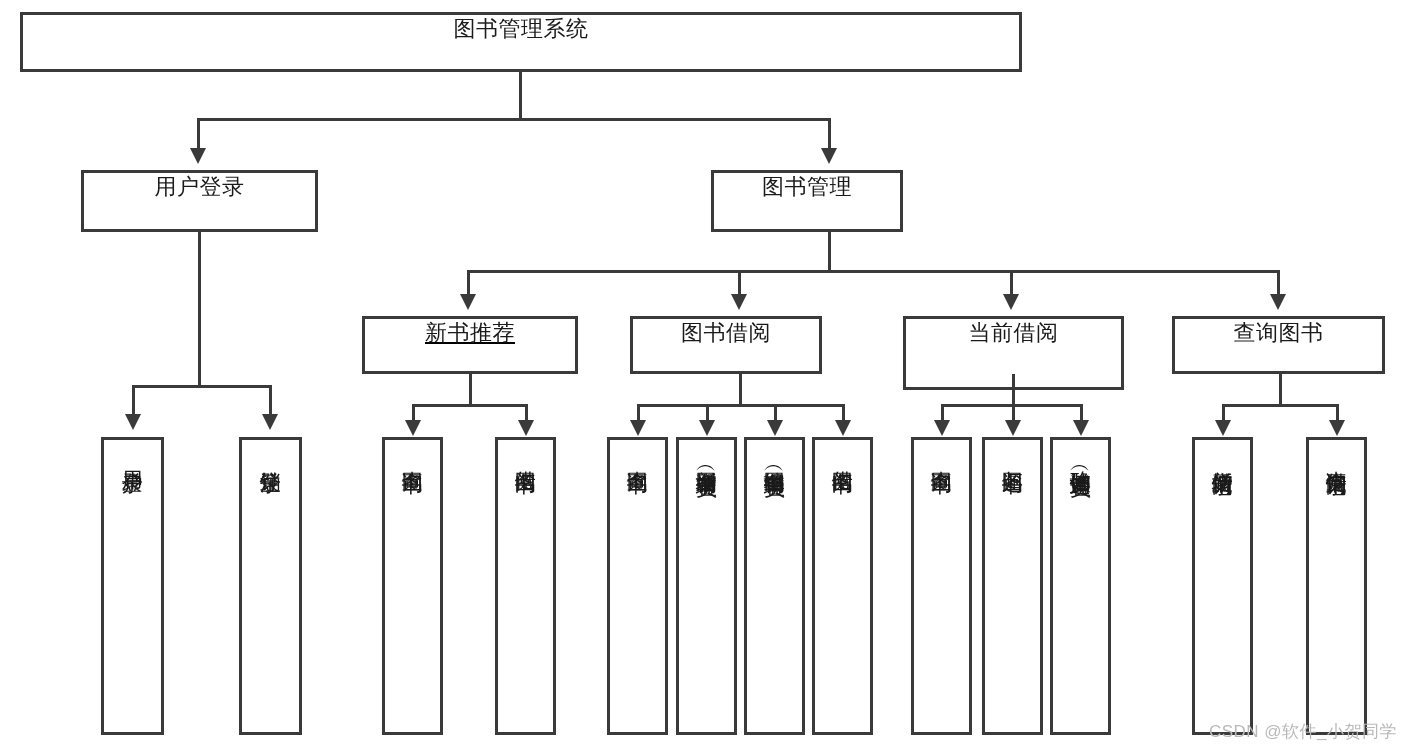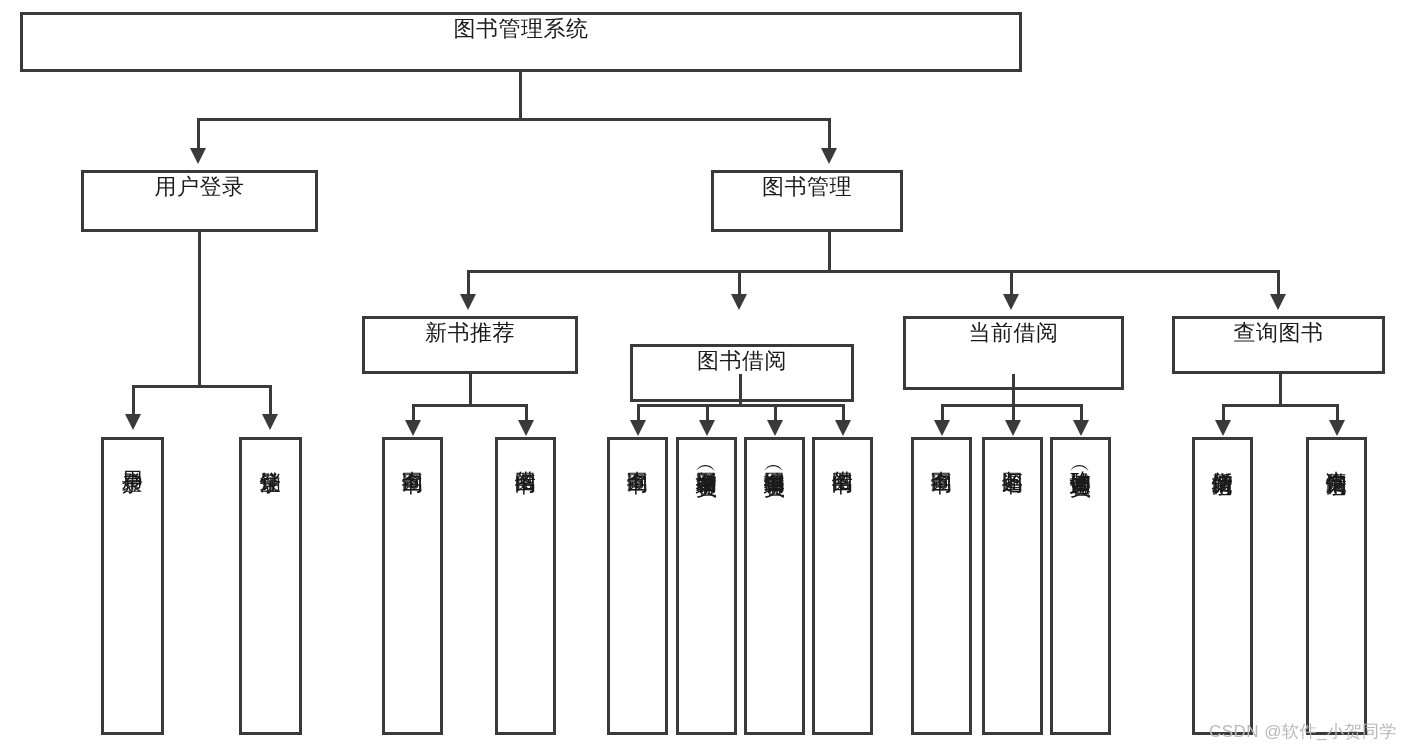--- a/index.html
+++ b/index.html
@@ -112,24 +112,24 @@
   <div class="line hline" style="left:467px; top:270px; width:810px;"></div>
   <div class="line vline" style="left:467px; top:270px; height:26px;"></div>
   <div class="arrow" style="left:460px; top:294px;"></div>
   <div class="line vline" style="left:738px; top:270px; height:26px;"></div>
   <div class="arrow" style="left:731px; top:294px;"></div>
   <div class="line vline" style="left:1010px; top:270px; height:26px;"></div>
   <div class="arrow" style="left:1003px; top:294px;"></div>
   <div class="line vline" style="left:1277px; top:270px; height:26px;"></div>
   <div class="arrow" style="left:1270px; top:294px;"></div>
 
-  <div class="node" style="left:362px; top:316px; width:216px; height:58px;">
+  <div class="node" style="left:362px; top:316px; width:216px; height:58px;text-decoration:underline;">
     <span class="node-label">新书推荐</span>
   </div>
-  <div class="node" style="left:630px; top:316px; width:224px; height:58px;margin-top:28px;">
+  <div class="node" style="left:630px; top:316px; width:192px; height:58px;">
     <span class="node-label">图书借阅</span>
   </div>
   <div class="node" style="left:903px; top:316px; width:221px; height:74px;">
     <span class="node-label">当前借阅</span>
   </div>
   <div class="node" style="left:1172px; top:316px; width:213px; height:58px;">
     <span class="node-label">查询图书</span>
   </div>
 
   <div class="line vline" style="left:469px; top:374px; height:32px;"></div>

